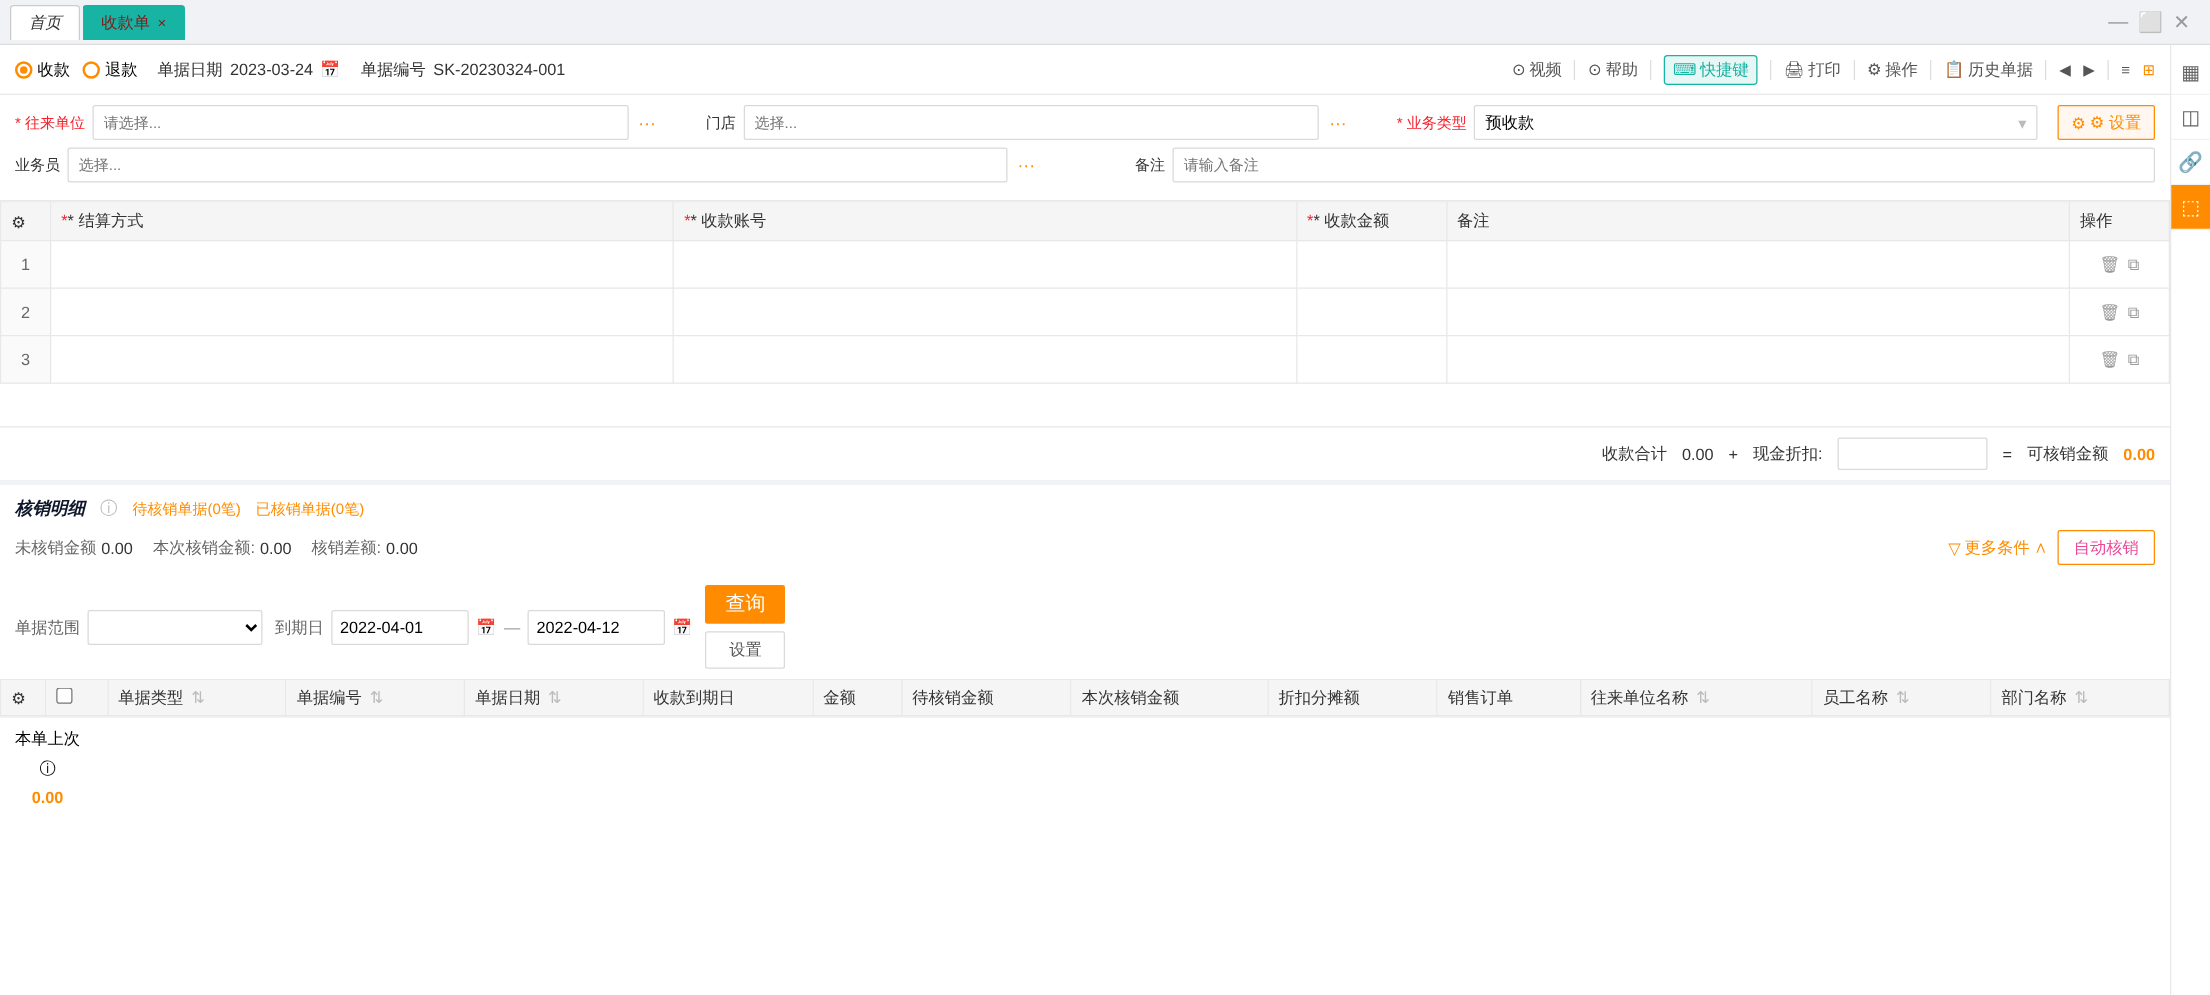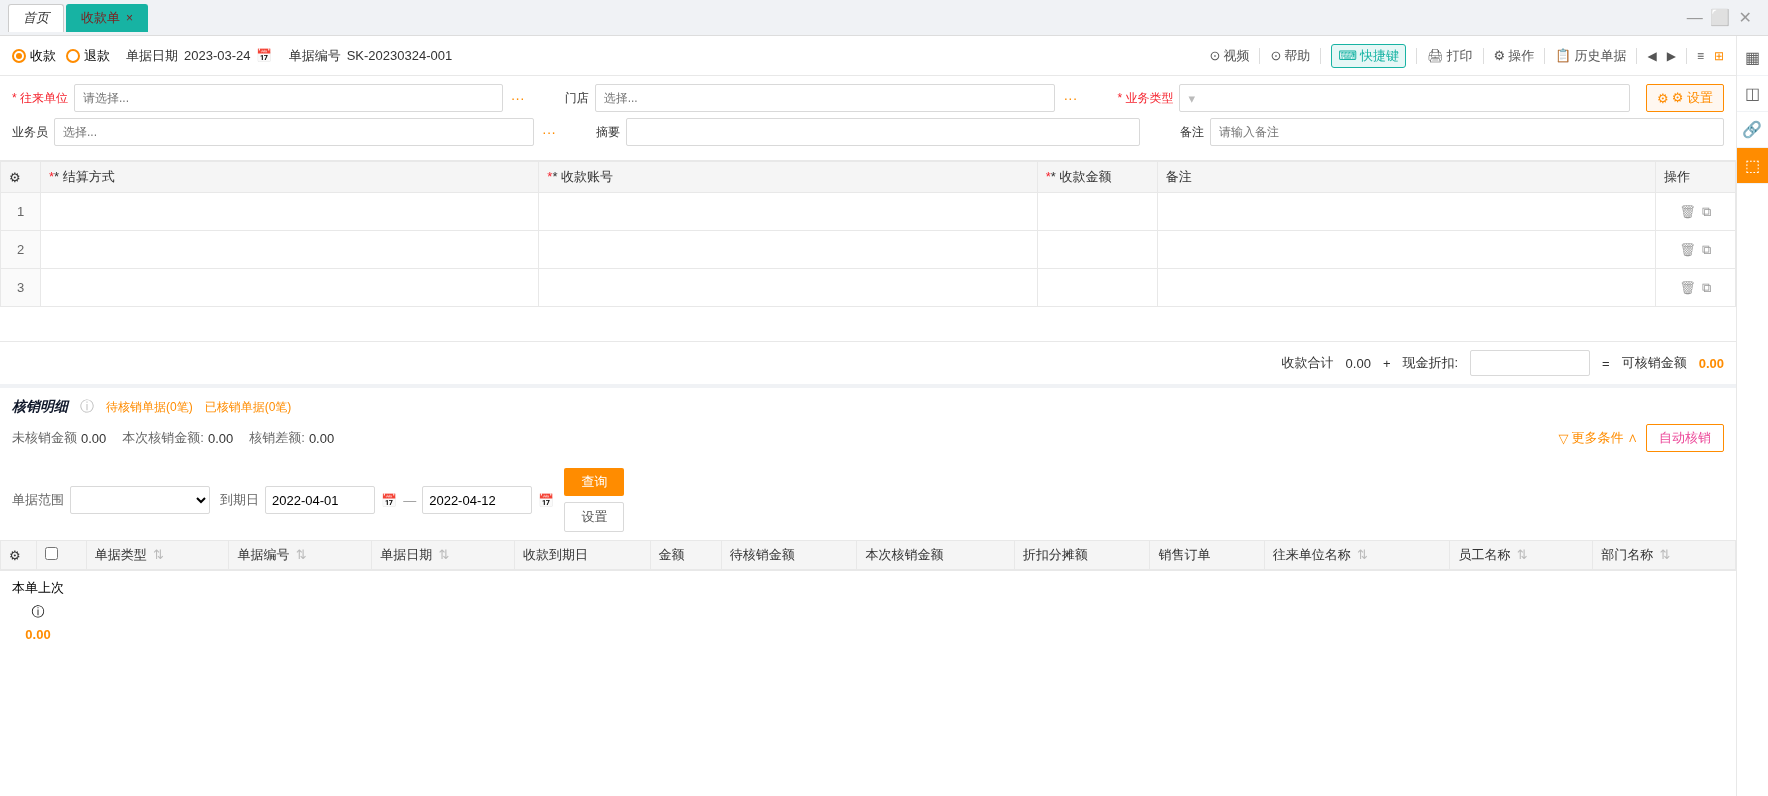--- a/index.html
+++ b/index.html
@@ -93,21 +93,21 @@
     .auto-writeoff-btn {
       background: #fff; border: 1px solid #ff8c00; color: #ec4899;
       padding: 4px 12px; border-radius: 2px; cursor: pointer; font-size: 13px;
     }
 
     .filter-field { display: flex; align-items: center; gap: 6px; }
     .date-range { display: flex; align-items: center; gap: 6px; }
     .date-input { height: 28px; border: 1px solid #d9d9d9; border-radius: 2px; padding: 0 6px; width: 110px; }
     .query-btn {
       background: #ff8c00; color: #fff; border: none; padding: 5px 16px;
-      border-radius: 2px; cursor: pointer; font-size: 13px;
+      border-radius: 2px; cursor: pointer; font-size: 16px;
     }
     .settings-btn {
       background: #fff; border: 1px solid #d9d9d9; color: #555;
       padding: 5px 16px; border-radius: 2px; cursor: pointer; font-size: 13px;
     }
 
     
     .bottom-table-area { overflow: auto; max-height: 120px; }
     .bottom-table { width: 100%; border-collapse: collapse; }
     .bottom-table th {
@@ -256,20 +256,21 @@
           <span class="form-field-label optional">门店</span>
           <input class="form-input" type="text" placeholder="选择..." style="">
           <span class="ellipsis-btn">···</span>
         </div>
 
         <div style="width:40px;"></div>
 
         <div class="form-field" style="flex:2;">
           <span class="form-field-label">* 业务类型</span>
           <div style="flex:1; display:flex; align-items:center; height:28px; border:1px solid #d9d9d9; border-radius:2px; padding:0 8px; background:#fff;">
+            <span style="flex:1;">预收款</span>
             <span style="color:#bbb;">▾</span>
           </div>
         </div>
 
         <div style="width:16px;"></div>
 
         <button class="toolbar-btn" style="background:#fff7f0;border:1px solid #ff8c00;color:#ff8c00;padding:4px 10px;border-radius:2px;font-size:12px;cursor:pointer;white-space:nowrap;">
           <span>⚙</span>
           <span>⚙ 设置</span>
         </button>
@@ -278,24 +279,20 @@
       <div class="form-row">
 
         <div class="form-field" style="flex:2;">
           <span class="form-field-label optional">业务员</span>
           <input class="form-input" type="text" placeholder="选择..." style="">
           <span class="ellipsis-btn">···</span>
         </div>
 
         <div style="width:40px;"></div>
 
-        <div class="form-field" style="flex:2;">
-          <span class="form-field-label optional">摘要</span>
-          <input class="form-input" type="text" style="flex: 1 1 0%;">
-        </div>
 
         <div style="width:40px;"></div>
 
         <div class="form-field" style="flex:2;">
           <span class="form-field-label optional">备注</span>
           <input class="form-input" type="text" style="flex: 1 1 0%;" placeholder="请输入备注">
         </div>
       </div>
     </div>
 

